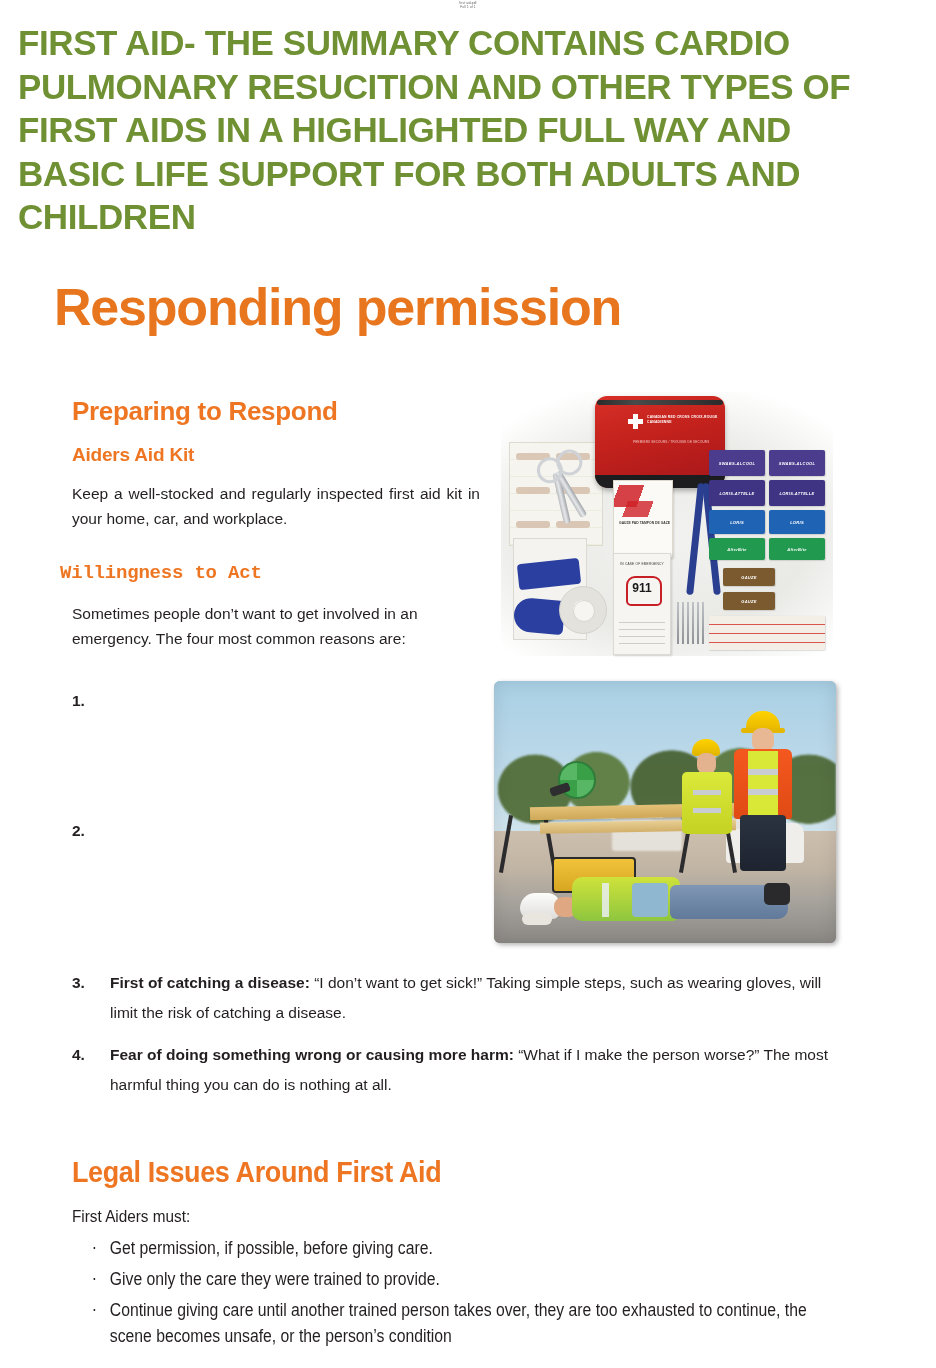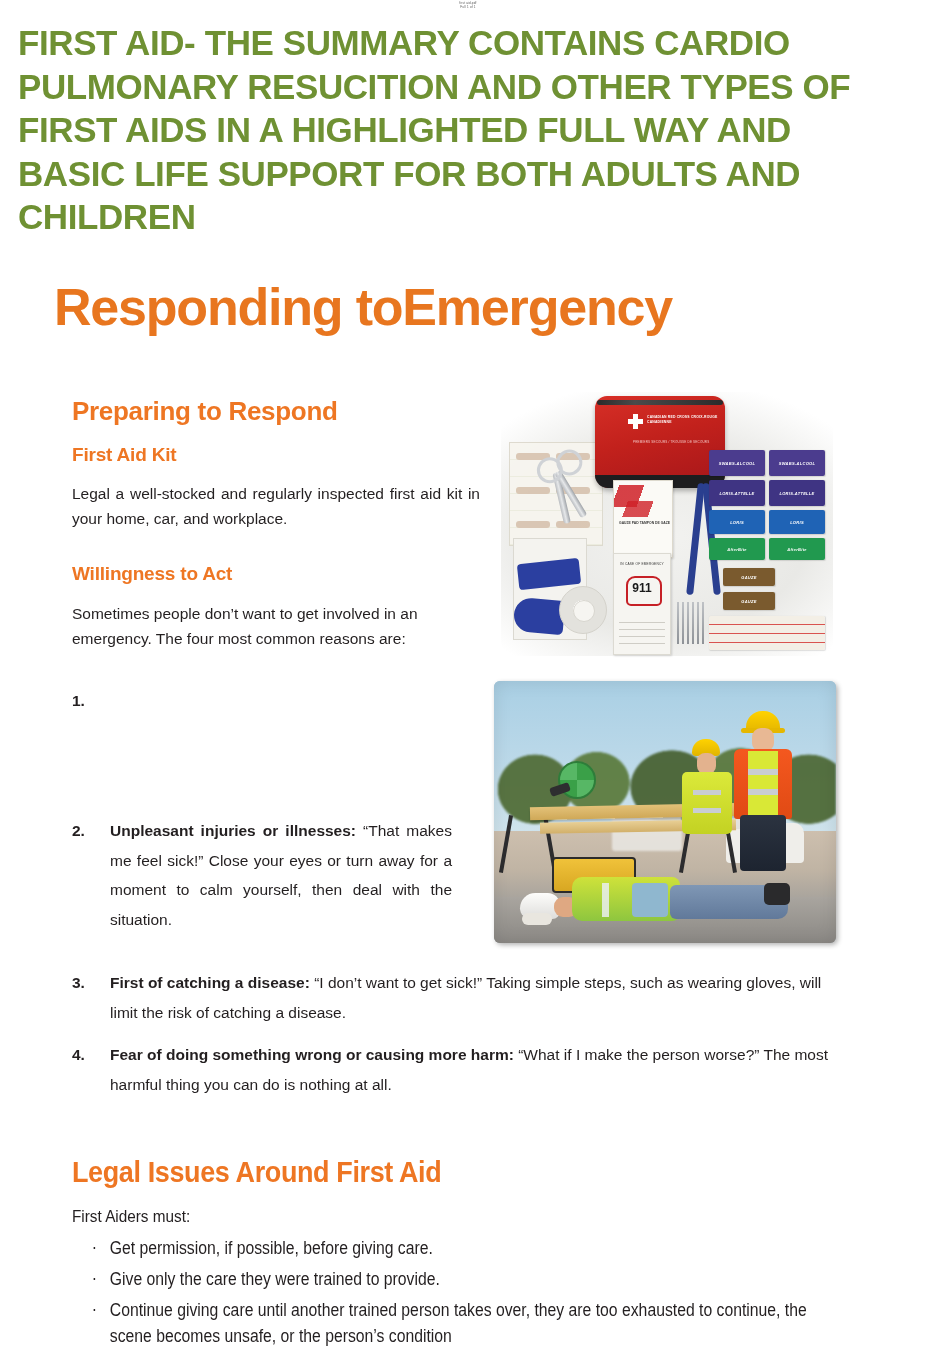--- a/index.html
+++ b/index.html
@@ -579,39 +579,38 @@
 </head>
 <body>
 
 <div class="micro-header">
   <div>first aid.pdf</div>
   <div>Full 1 of 1</div>
 </div>
 
 <div class="green-title">FIRST AID- THE SUMMARY CONTAINS CARDIO PULMONARY RESUCITION AND OTHER TYPES OF FIRST AIDS IN A HIGHLIGHTED FULL WAY AND BASIC LIFE SUPPORT FOR BOTH ADULTS AND CHILDREN</div>
 
-<div class="display-title">Responding toEmergency</div>
+<div class="display-title">Responding permission</div>
 
 <div class="h2-orange" style="top:396px; left:72px; width:420px;">Preparing to Respond</div>
 
-<div class="h3-orange" style="top:443px; left:72px; width:420px;">First Aid Kit</div>
-
-<div class="body-text justify" style="top:481px; left:72px; width:408px;">Legal a well-stocked and  regularly inspected first aid kit in  your  home,  car,  and  workplace.</div>
-
-<div class="h3-orange" style="top:562px; left:72px; width:420px;">Willingness to Act</div>
+<div class="h3-orange" style="top:443px; left:72px; width:420px;">Aiders Aid Kit</div>
+
+<div class="body-text justify" style="top:481px; left:72px; width:408px;">Keep a well-stocked and  regularly inspected first aid kit in  your  home,  car,  and  workplace.</div>
+
+<div class="h3-orange" style="top:562px; left:60px; width:420px;font-family:Liberation Mono, monospace;">Willingness to Act</div>
 
 <div class="body-text" style="top:601px; left:72px; width:390px;">Sometimes people don’t want to get involved in an emergency. The four most common reasons are:</div>
 
 <div class="num-item" style="top:686px; left:72px; width:380px;">
   <span class="num">1.</span>
 </div>
 
 <div class="num-item justify" style="top:816px; left:72px; width:380px;">
   <span class="num">2.</span>
-  <span class="num-body"><span class="lead">Unpleasant injuries or illnesses:</span><span> “That  makes  me  feel  sick!” Close your  eyes  or  turn  away  for  a  moment to calm yourself, then deal with the situation.</span></span>
 </div>
 
 <div class="num-item" style="top:968px; left:72px; width:762px;">
   <span class="num">3.</span>
   <span class="num-body"><span class="lead">First of catching a disease:</span><span> “I don’t want to get sick!” Taking simple steps, such as wearing gloves, will limit the risk of catching a disease.</span></span>
 </div>
 
 <div class="num-item" style="top:1040px; left:72px; width:762px;">
   <span class="num">4.</span>
   <span class="num-body"><span class="lead">Fear of doing something wrong or causing more harm:</span><span> “What if I make the person worse?” The most harmful thing you can do is nothing at all.</span></span>

